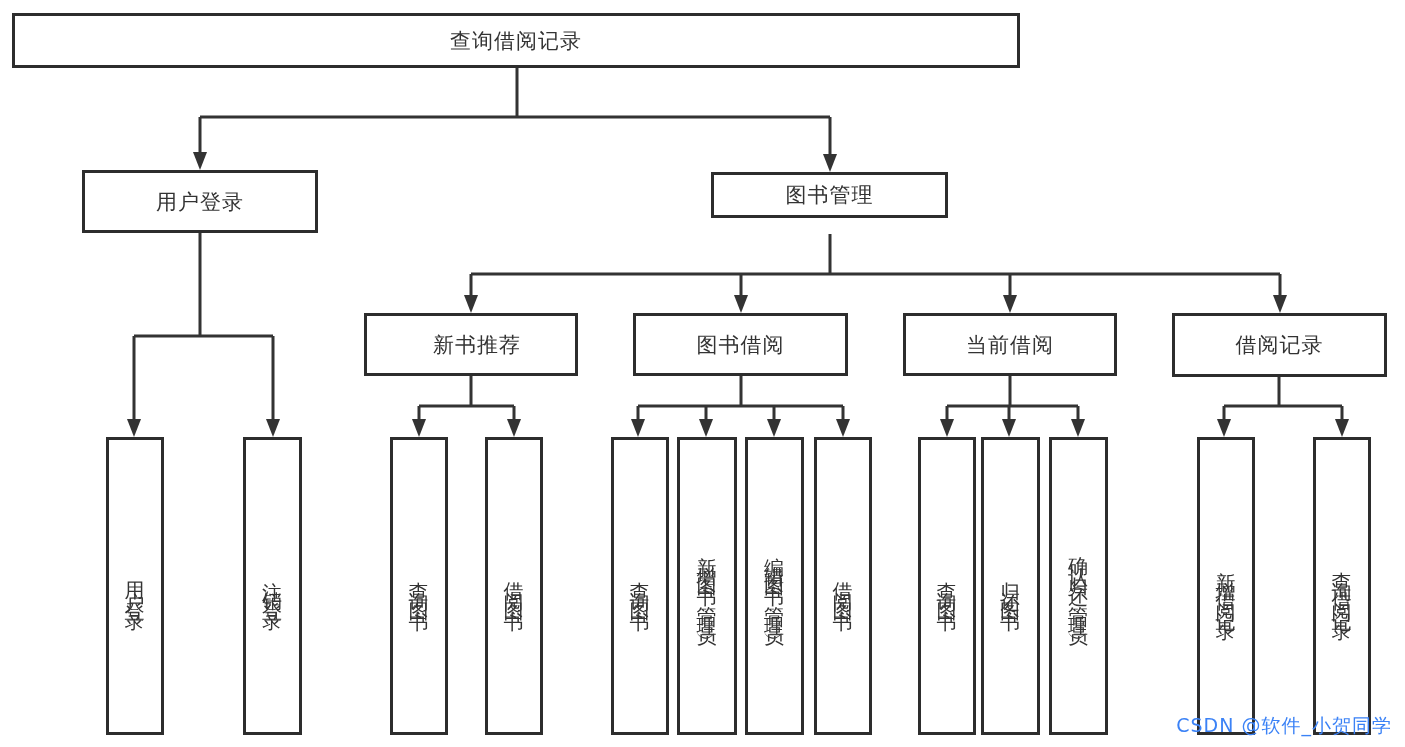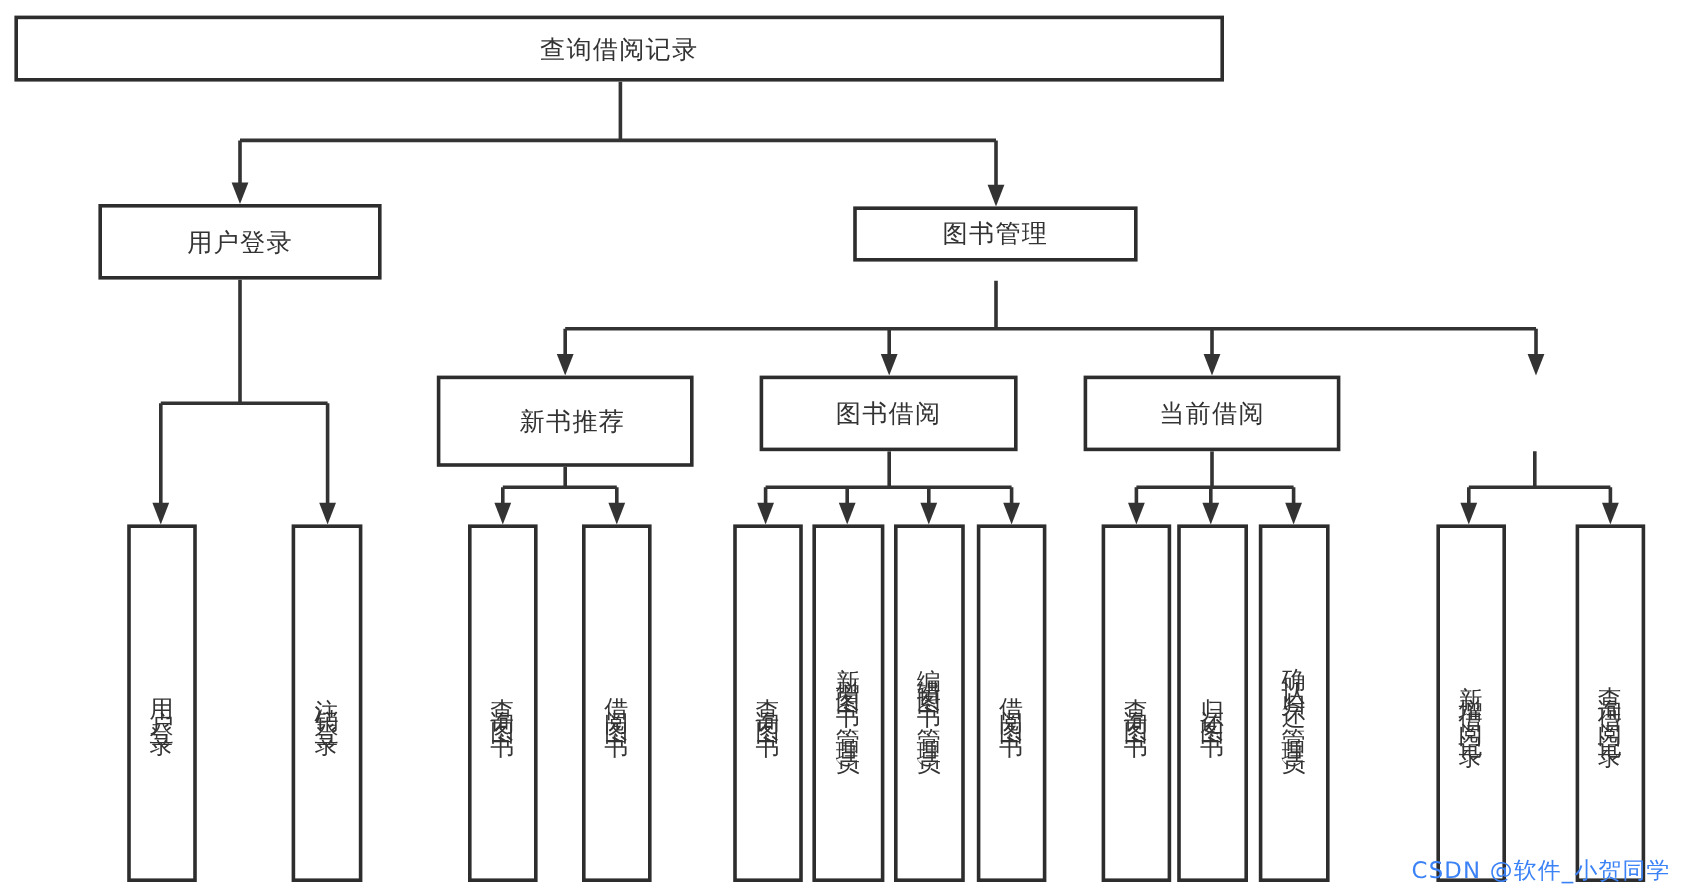--- a/index.html
+++ b/index.html
@@ -104,28 +104,31 @@
     <span class="label">查询借阅记录</span>
   </div>
 
   <div class="node h" style="left:82px; top:170px; width:236px; height:63px;">
     <span class="label">用户登录</span>
   </div>
   <div class="node h" style="left:711px; top:172px; width:237px; height:46px;">
     <span class="label">图书管理</span>
   </div>
 
-  <div class="node h" style="left:364px; top:313px; width:214px; height:76px;padding-left:12px;">
+  <div class="node h" style="left:364px; top:313px; width:214px; height:63px;padding-left:12px;">
     <span class="label">新书推荐</span>
   </div>
   <div class="node h" style="left:633px; top:313px; width:215px; height:63px;">
     <span class="label">图书借阅</span>
   </div>
   <div class="node h" style="left:903px; top:313px; width:214px; height:63px;">
     <span class="label">当前借阅</span>
+  </div>
+  <div class="node h" style="left:1172px; top:313px; width:215px; height:64px;">
+    <span class="label">借阅记录</span>
   </div>
 
   <div class="node v" style="left:106px; top:437px; width:58px; height:298px;">
     <span class="label">用户登录</span>
   </div>
   <div class="node v" style="left:243px; top:437px; width:59px; height:298px;">
     <span class="label">注销登录</span>
   </div>
   <div class="node v" style="left:390px; top:437px; width:58px; height:298px;">
     <span class="label">查询图书</span>

